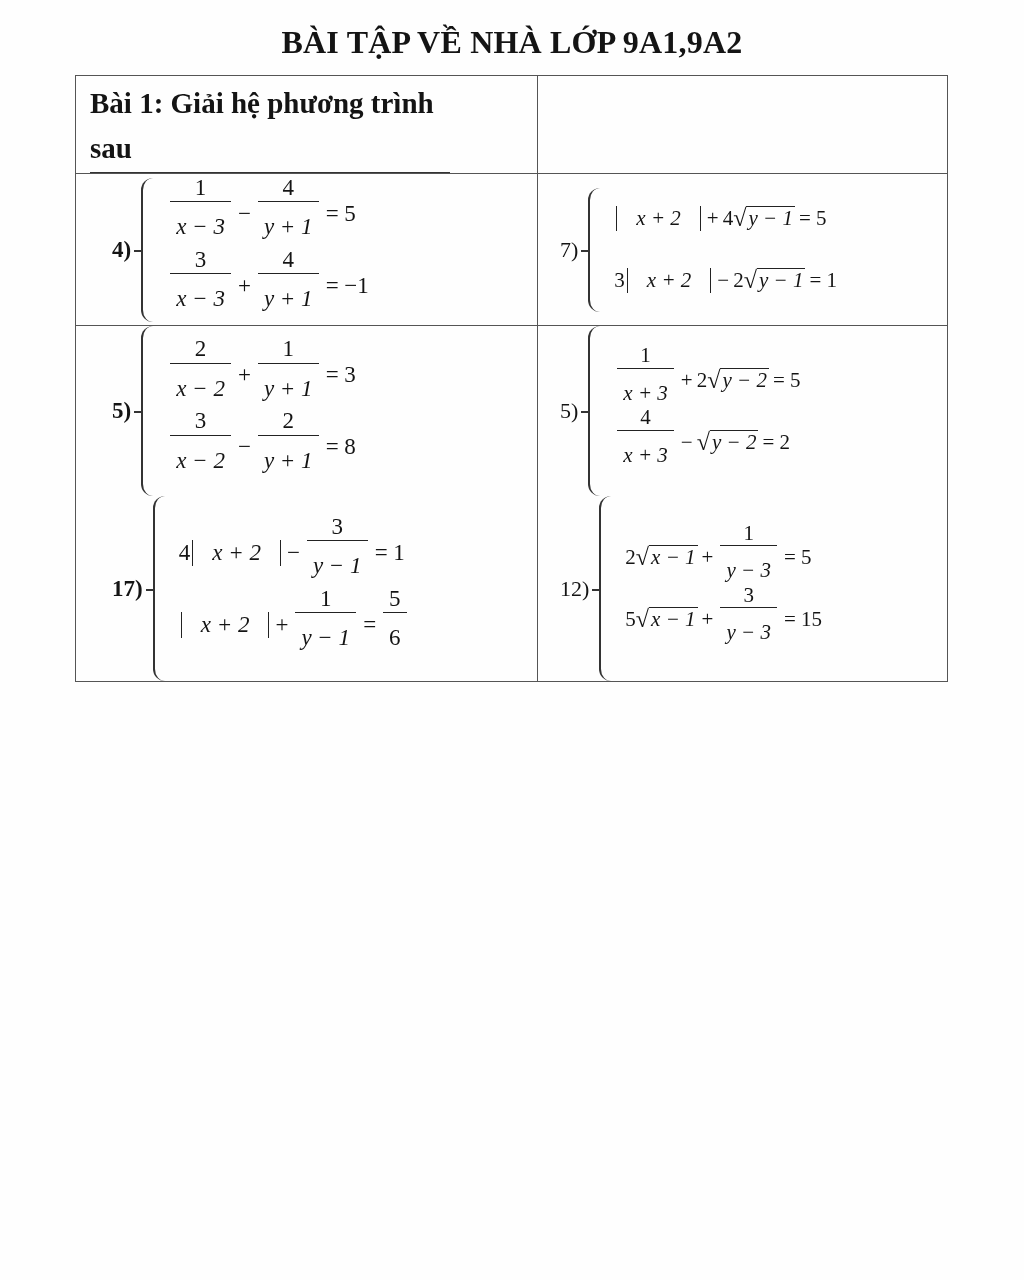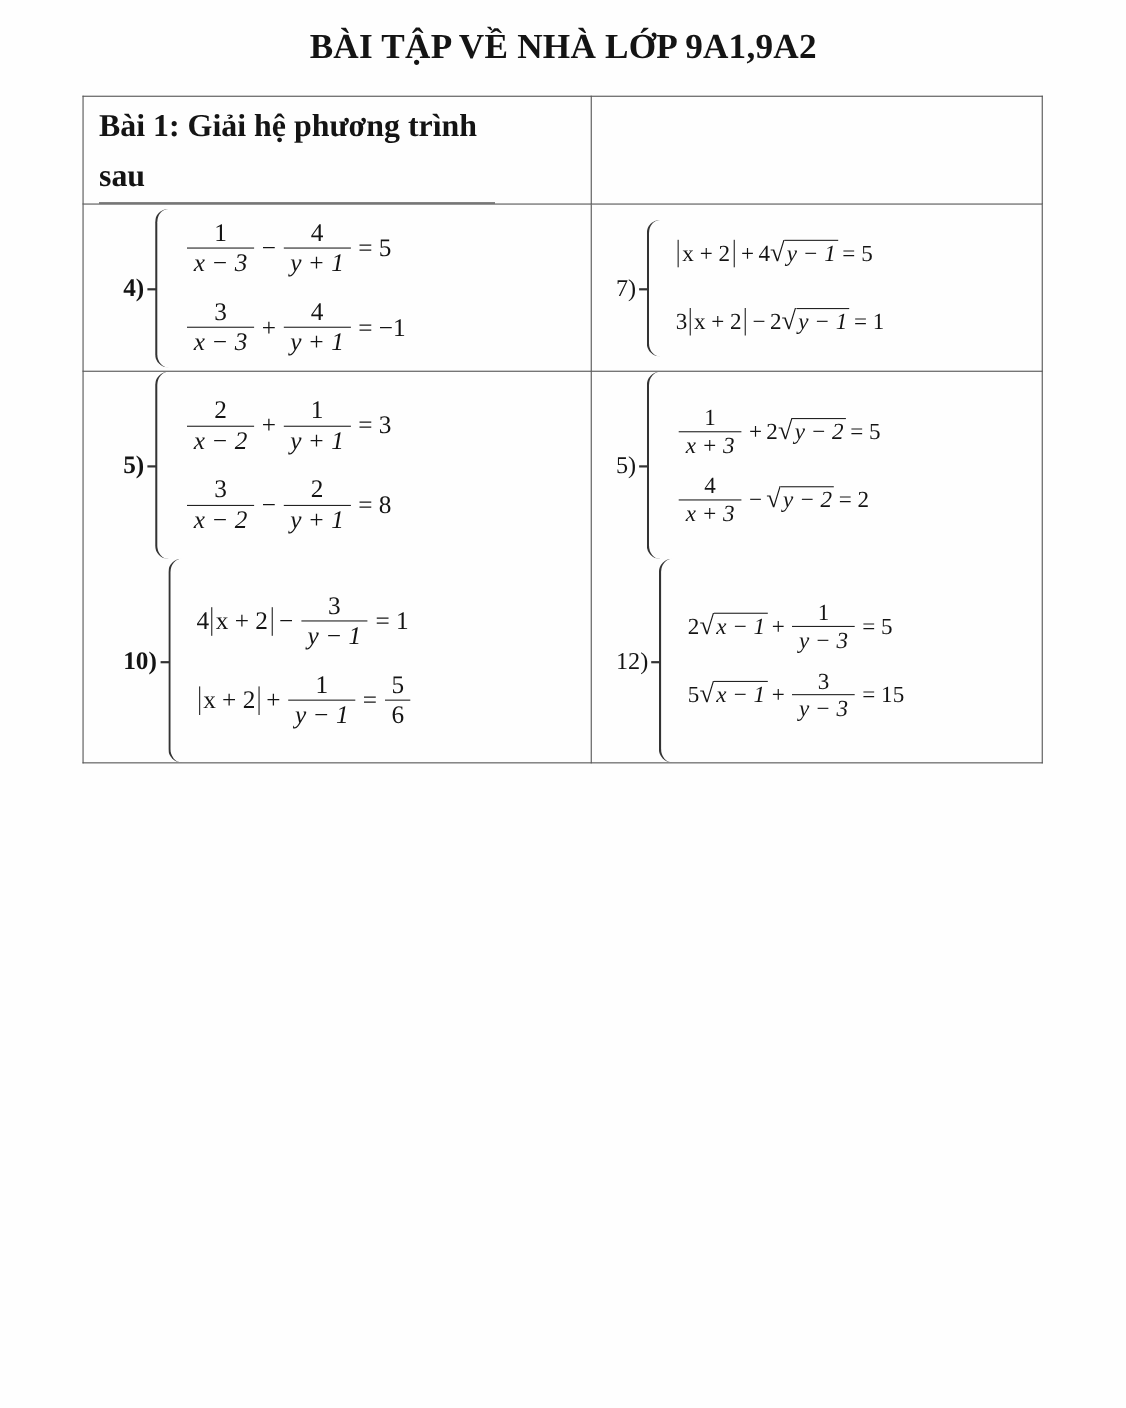--- a/index.html
+++ b/index.html
@@ -5,21 +5,21 @@
   html, body { margin:0; padding:0; }
   body {
     width:1024px; height:1280px; background:#fefefe; position:relative; overflow:hidden;
     font-family: "Liberation Serif", "DejaVu Serif", serif; color:#141414;
   }
   .title {
     position:absolute; top:24px; left:0; width:1024px; text-align:center;
     font-weight:bold; font-size:32px; letter-spacing:0.2px;
   }
   table.hw {
-    position:absolute; left:75px; top:87px; width:872px;
+    position:absolute; left:75px; top:75px; width:872px;
     border-collapse:collapse; table-layout:fixed;
   }
   table.hw td { border:1.5px solid #555; padding:0; vertical-align:middle; }
   table.hw col.c1 { width:462px; }
   table.hw col.c2 { width:410px; }
   .head-cell { height:92px; vertical-align:top !important; }
   .head-text {
     font-weight:bold; font-size:29px; line-height:45px; padding:5px 14px 0 14px;
   }
   .head-underline { width:360px; margin-left:14px; border-top:1.5px solid #333; margin-top:1px; }
@@ -33,26 +33,26 @@
     border-left:2px solid #333; border-radius:12px 0 0 12px; position:relative;
   }
   .brace::after{
     content:""; position:absolute; left:-9px; top:50%; width:8px; height:2px; background:#333;
   }
   .eqs { display:flex; flex-direction:column; justify-content:space-around; }
   .eq { display:flex; align-items:center; font-size:23px; white-space:nowrap; height:72px; }
   .eq.small { font-size:21px; height:62px; }
   .frac { display:inline-flex; flex-direction:column; align-items:center; margin:0 3px; }
   .frac .n { padding:0 6px; line-height:1.15; }
-  .frac .d { padding:0 6px; line-height:1.15; border-top:1.5px solid #222; font-style:italic;text-align:center; }
+  .frac .d { padding:12px 6px; line-height:1.15; border-top:1.5px solid #222; font-style:italic;text-align:center; }
   .op { margin:0 4px; }
   .sqrt { display:inline-flex; align-items:flex-end; }
   .sqrt .rad { font-size:1.15em; line-height:1; }
   .sqrt .arg { border-top:1.5px solid #222; font-style:italic; padding:0 2px; line-height:1.1; }
-  .abs { border-left:1.5px solid #222; border-right:1.5px solid #222; padding:0 3px; margin:16px 2px; }
+  .abs { border-left:1.5px solid #222; border-right:1.5px solid #222; padding:0 19px; font-style:italic; margin:16px 2px; }
   .cellpad-l { padding-left:36px !important; }
   .cellpad-r { padding-left:22px !important; }
   .sub { display:flex; flex-direction:column; }
   .sub .prob { height:170px; }
   .sub .prob.second { height:185px; }
 </style>
 </head>
 <body>
 
 <div class="title">BÀI TẬP VỀ NHÀ LỚP 9A1,9A2</div>
@@ -169,21 +169,21 @@
               <span class="op">−</span>
               <span class="frac">
                     <span class="n">2</span>
                     <span class="d">y + 1</span>
                   </span>
               <span class="op">= 8</span>
             </div>
           </div>
         </div>
         <div class="prob second">
-          <span class="num">10)</span>
+          <span class="num">17)</span>
           <span class="brace"></span>
           <div class="eqs">
             <div class="eq">
               <span>4</span>
               <span class="abs">x + 2</span>
               <span class="op">−</span>
               <span class="frac">
                     <span class="n">3</span>
                     <span class="d">y − 1</span>
                   </span>

